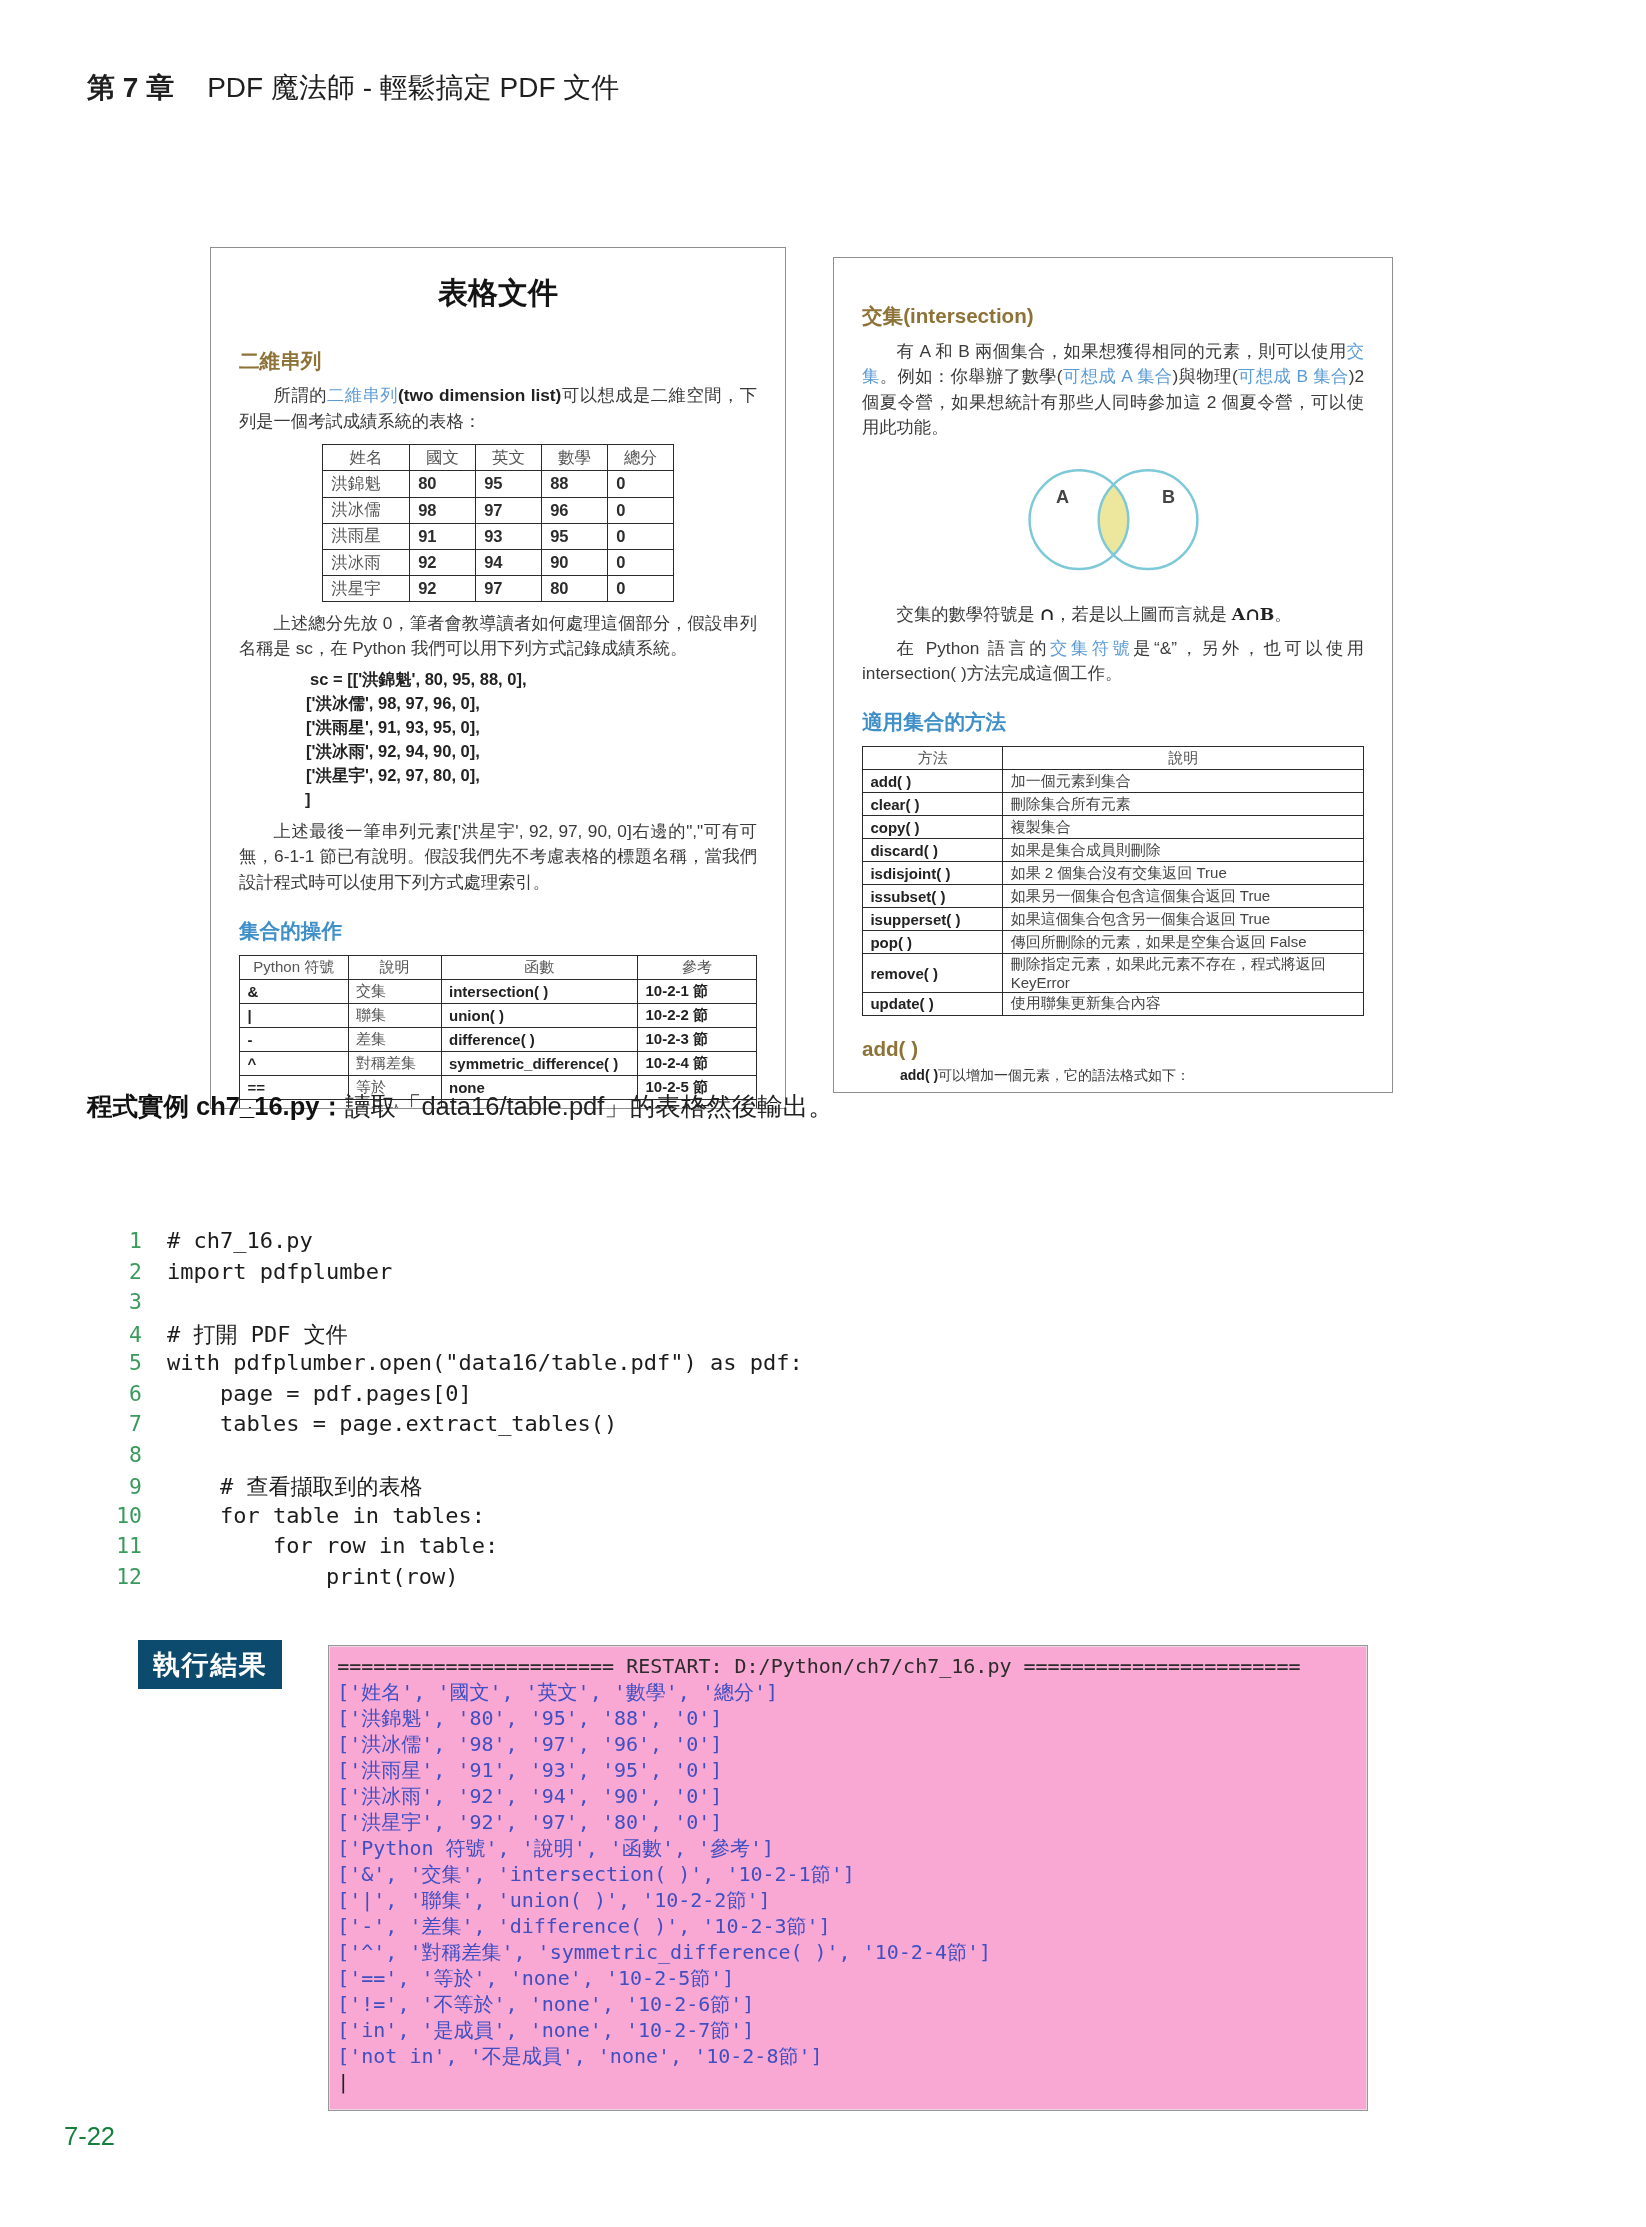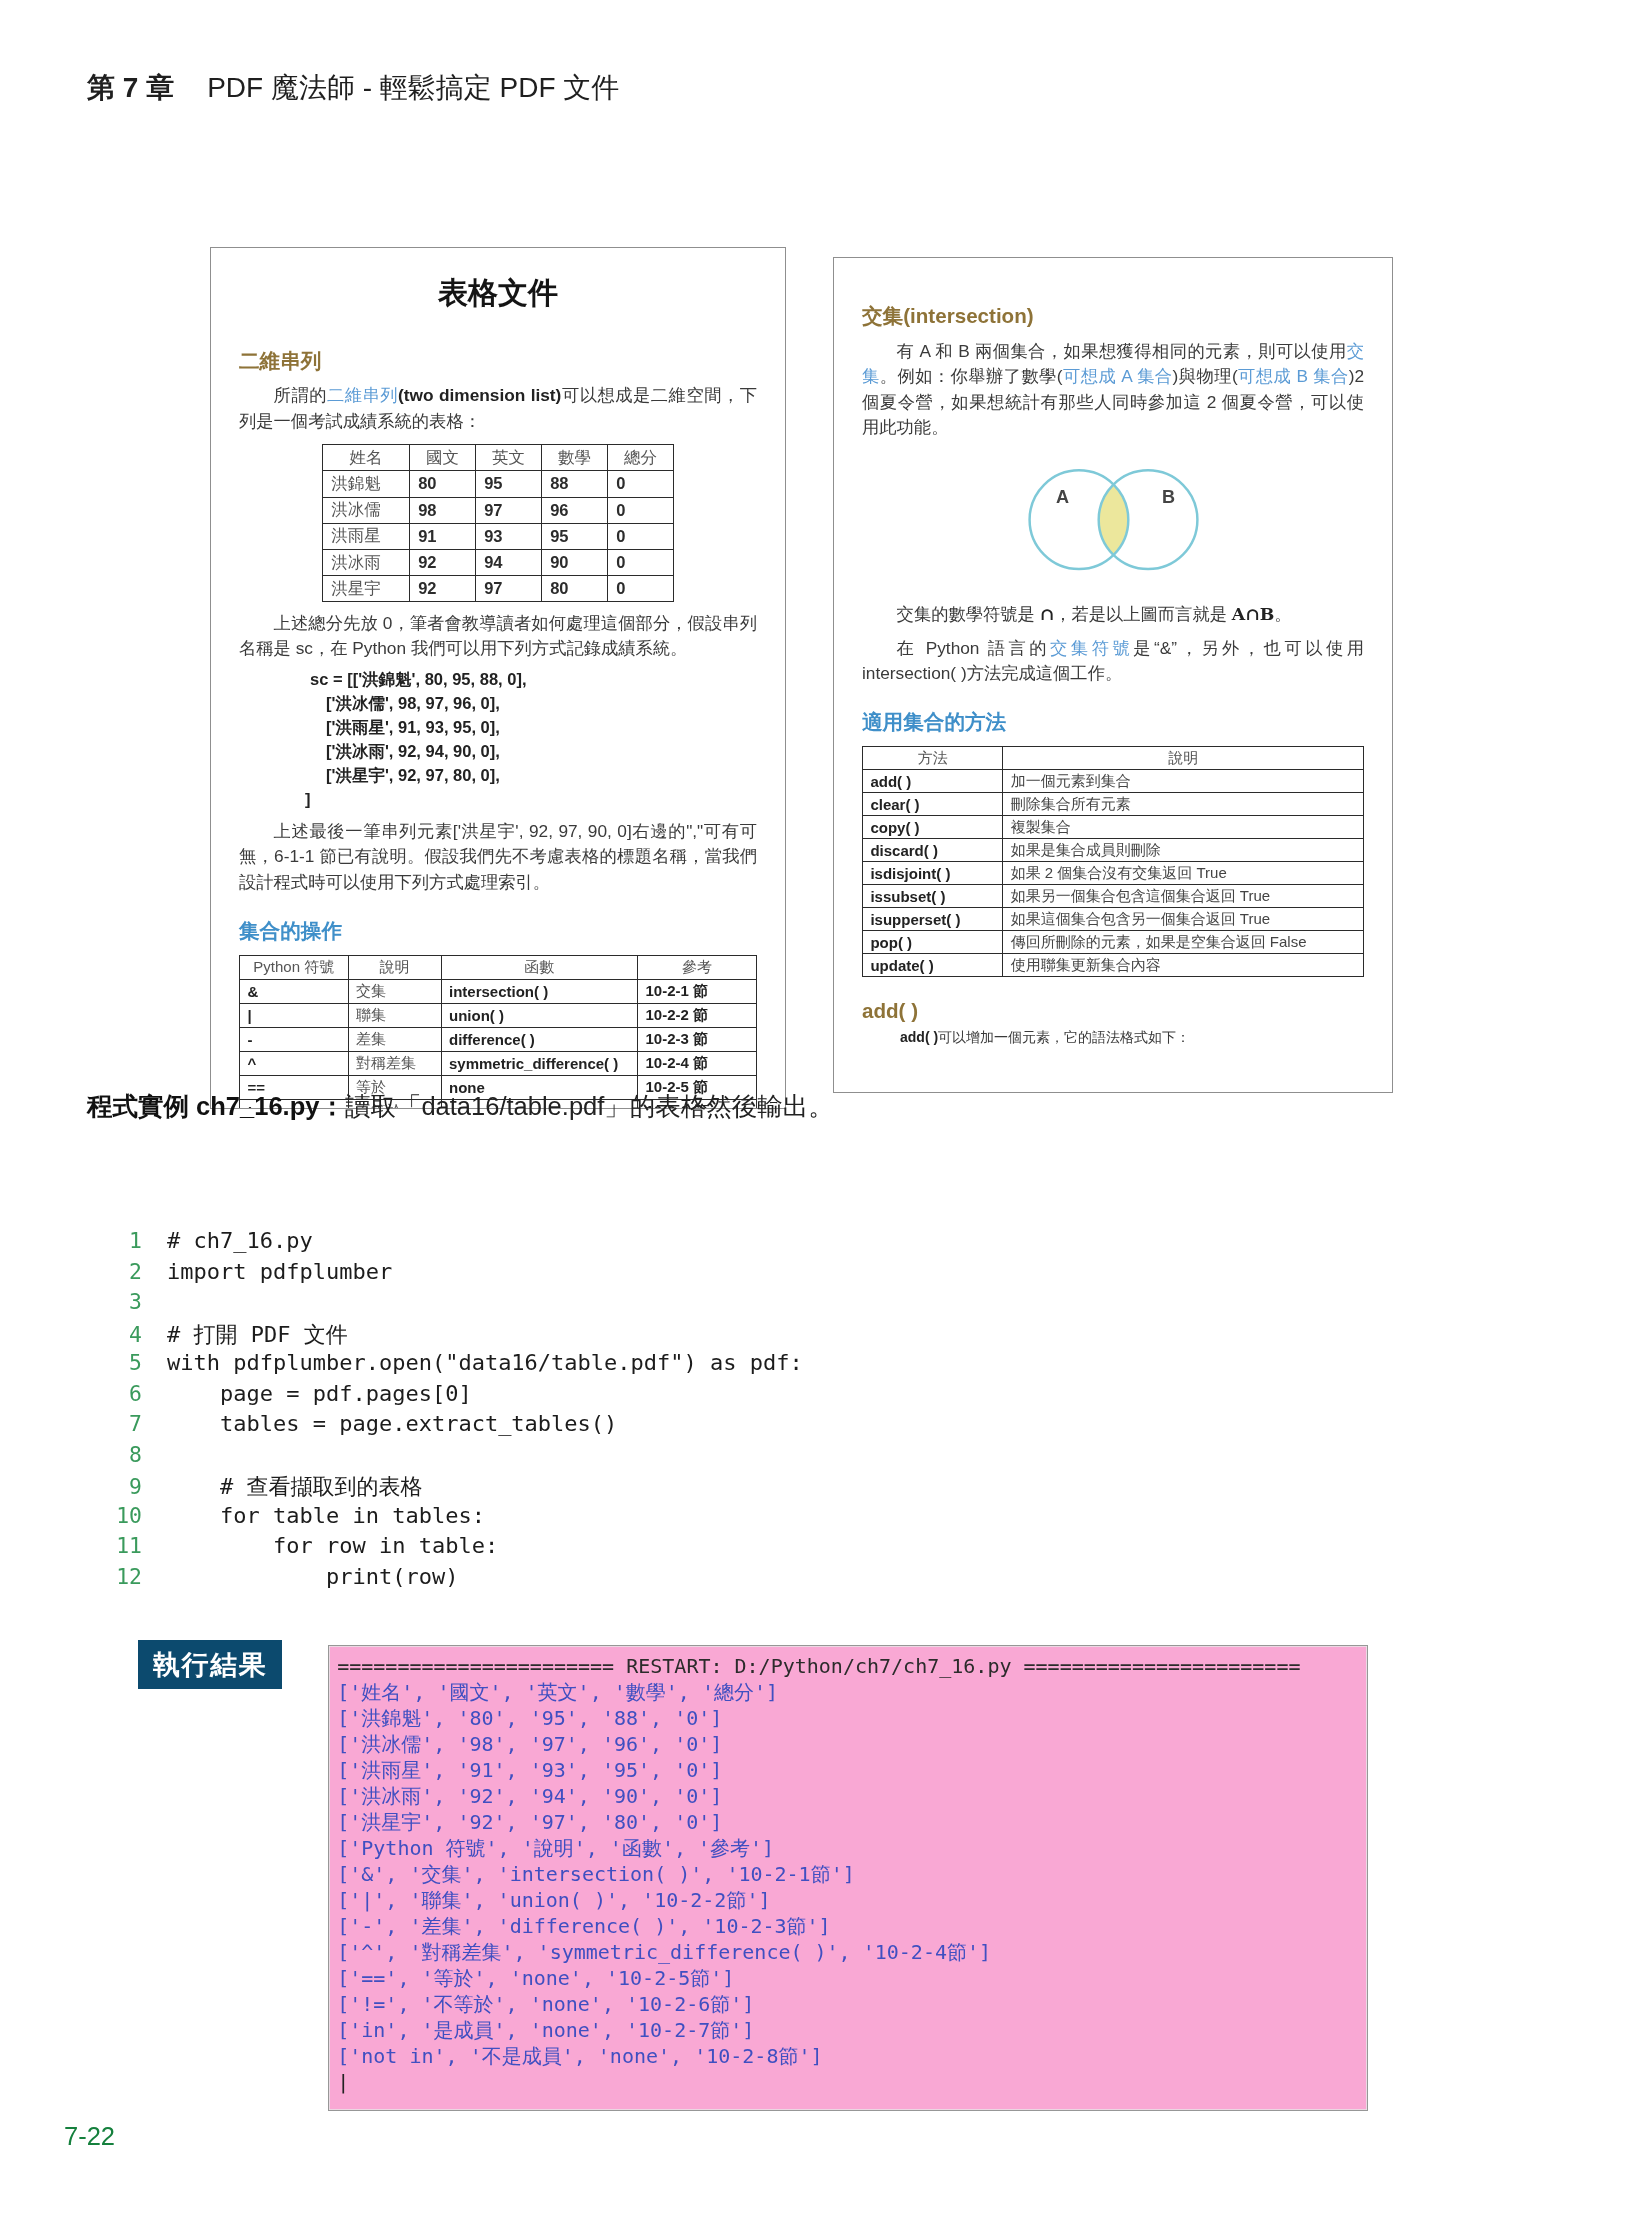--- a/index.html
+++ b/index.html
@@ -24,21 +24,21 @@
 
   table{border-collapse:collapse}
   .score-table{margin:10px auto 0}
   .score-table th,.score-table td{border:1.6px solid #2b2b2b;font-size:16.5px;padding:1.6px 8.2px;height:26px;text-align:left}
   .score-table th{font-weight:400;color:#555;text-align:center}
   .score-table td{font-weight:600;color:#2c2c2c}
   .score-table td.name{font-weight:400;color:#555}
   .score-table .c-name{width:87px}.score-table .c-n{width:66px}
 
   .sc-block{font-size:16.5px;font-weight:600;color:#222;margin-top:5px;line-height:24px}
-  .sc-block div{margin-left:87px}
+  .sc-block div{margin-left:67px}
   .sc-block div:first-child{margin-left:71px}
   .sc-block div:last-child{margin-left:66px}
 
   .ops-table{width:100%;margin-top:10px}
   .ops-table th,.ops-table td{border:1.6px solid #2b2b2b;font-size:15px;padding:0.8px 7.4px;height:24px;text-align:left}
   .ops-table th{font-weight:400;color:#555;text-align:center}
   .ops-table td{font-weight:600;color:#222}
   .ops-table td:nth-child(2){font-weight:400;color:#555}
   .ops-table th:nth-child(1){width:21%}.ops-table th:nth-child(2){width:18%}
   .ops-table th:nth-child(3){width:38%}.ops-table th:nth-child(4){width:23%}
@@ -256,20 +256,24 @@
           <td>issubset( )</td>
           <td>如果另一個集合包含這個集合返回 True</td>
         </tr>
         <tr>
           <td>isupperset( )</td>
           <td>如果這個集合包含另一個集合返回 True</td>
         </tr>
         <tr>
           <td>pop( )</td>
           <td>傳回所刪除的元素，如果是空集合返回 False</td>
+        </tr>
+        <tr>
+          <td>remove( )</td>
+          <td>刪除指定元素，如果此元素不存在，程式將返回 KeyError</td>
         </tr>
         <tr>
           <td>update( )</td>
           <td>使用聯集更新集合內容</td>
         </tr>
       </tbody>
   </table>
 
   <div class="h-gold tight">add( )</div>
   <div class="add-lines">

